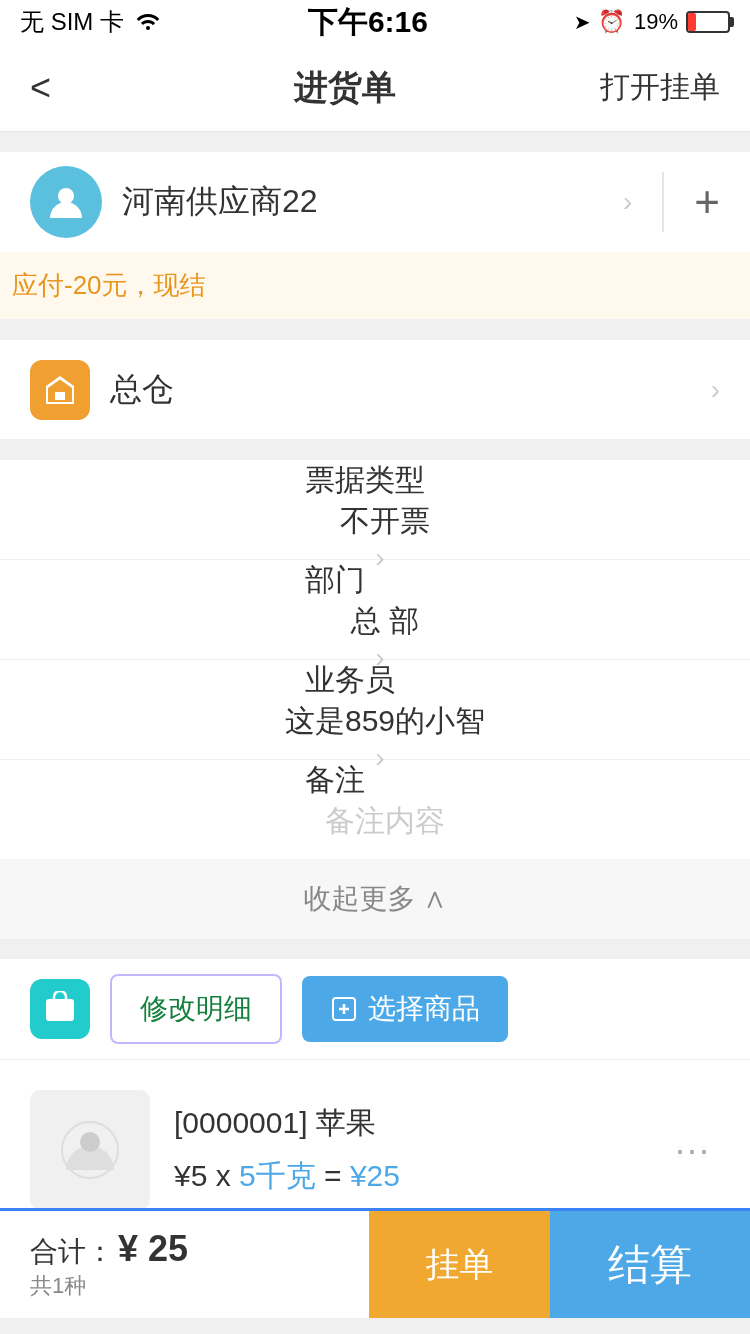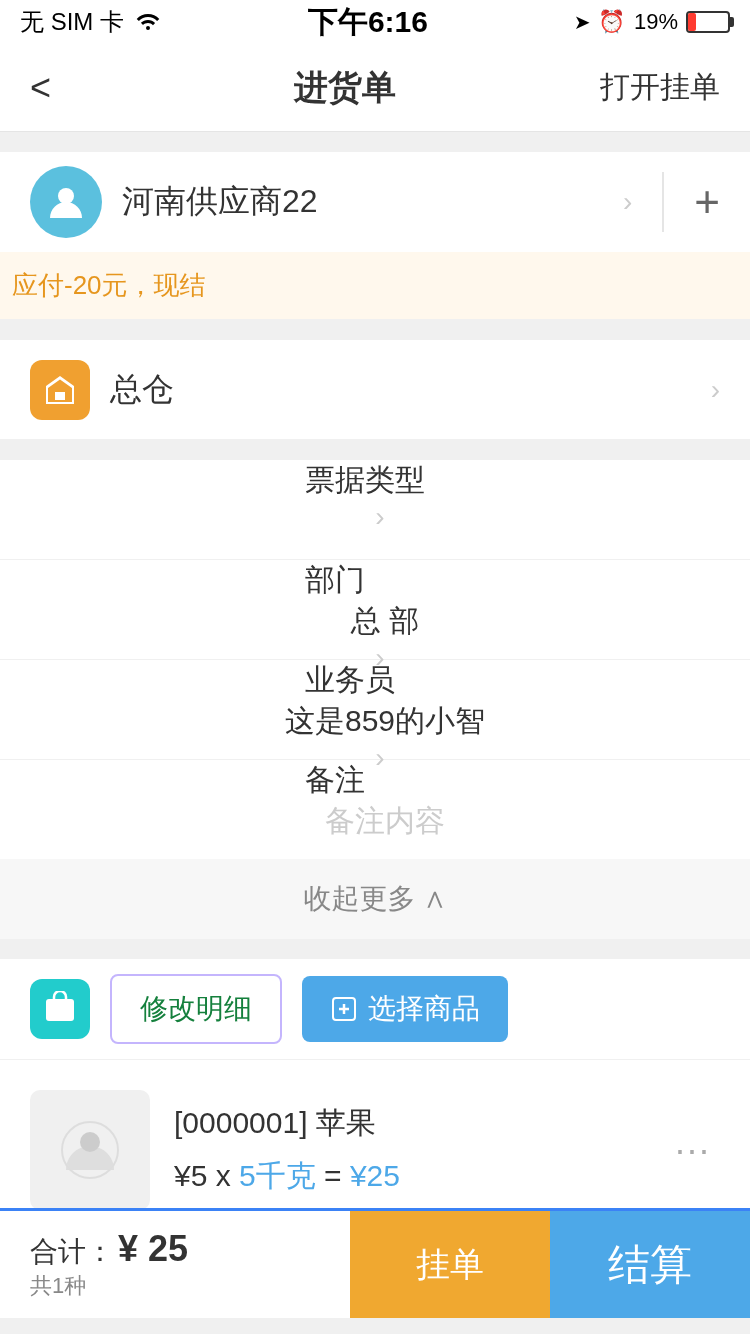--- a/index.html
+++ b/index.html
@@ -317,21 +317,21 @@
     .total-amount {
       font-size: 36px;
       font-weight: 600;
       color: #333;
     }
     .total-count {
       font-size: 22px;
       color: #888;
     }
     .btn-hang {
-      width: 200px;
+      width: 181px;
       background: #f0a830;
       color: #fff;
       font-size: 34px;
       border: none;
       cursor: pointer;
       display: flex;
       align-items: center;
       justify-content: center;
     }
     .btn-checkout {
@@ -409,20 +409,21 @@
     <span class="warehouse-name">总仓</span>
     <span class="chevron-right">›</span>
   </div>
 </div>
 
 <div class="section-gap"></div>
 
 <div class="section">
   <div class="form-row">
     <span class="form-label">票据类型</span>
+    <span class="form-value">不开票</span>
     <span class="chevron-right">›</span>
   </div>
   <div class="form-row">
     <span class="form-label">部门</span>
     <span class="form-value">总 部</span>
     <span class="chevron-right">›</span>
   </div>
   <div class="form-row">
     <span class="form-label">业务员</span>
     <span class="form-value">这是859的小智</span>

